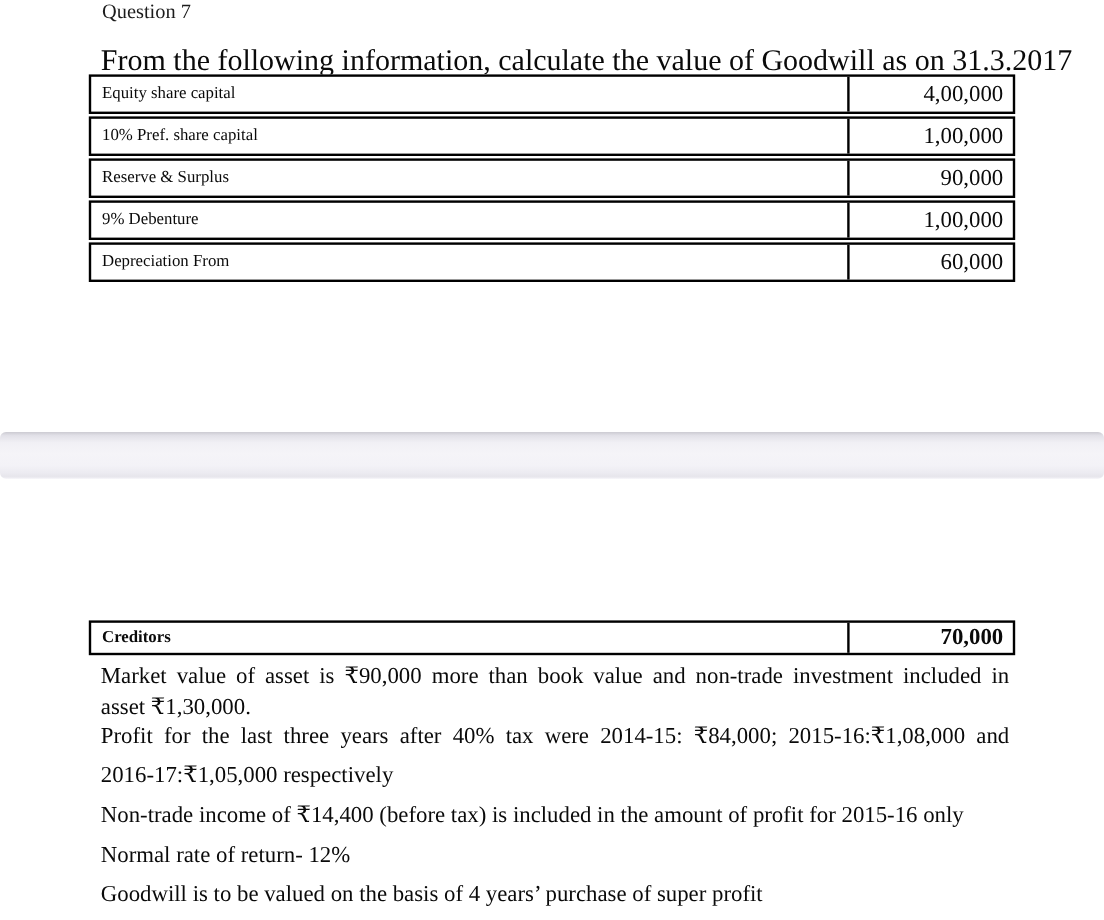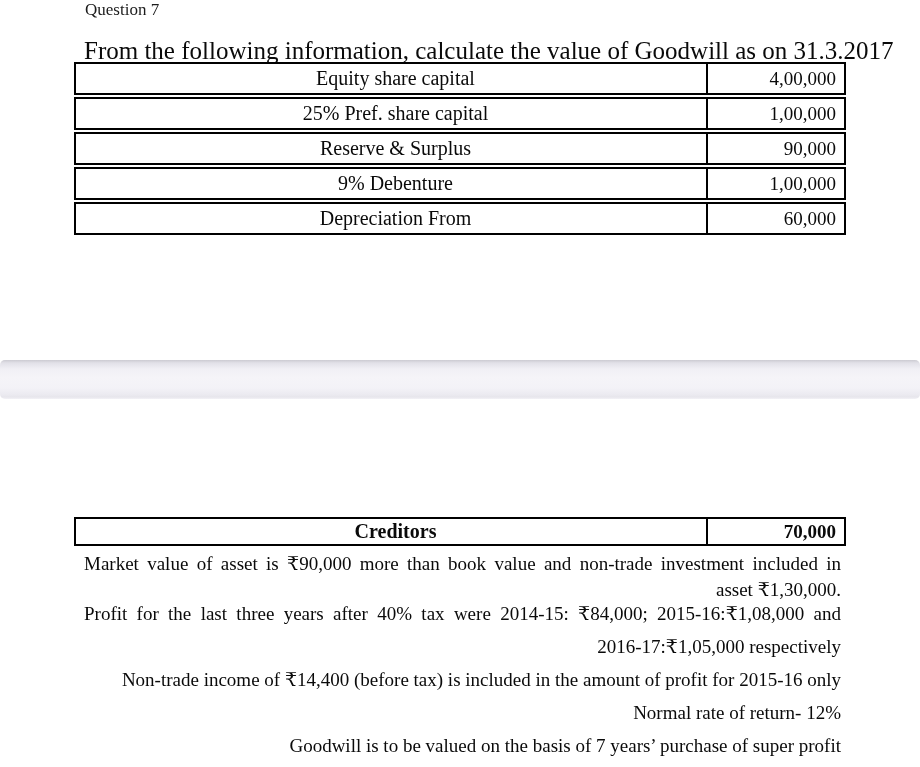--- a/index.html
+++ b/index.html
@@ -42,25 +42,24 @@
     align-items: center;
     border: 2px solid #000;
     height: 29px;
     margin-bottom: 2px;
     background: #fff;
     box-sizing: content-box;
   }
   .t2 .t-row { height: 25px; margin-bottom: 0; font-weight: bold; }
   .t-label {
     flex: 1;
-    font-size: 20px;
+    font-size: 14px;
     padding-left: 9px;
     white-space: nowrap;
     overflow: hidden;
-    text-align: center;
   }
   .t-value {
     width: 138px;
     box-sizing: border-box;
     border-left: 2px solid #000;
     align-self: stretch;
     display: flex;
     align-items: center;
     justify-content: flex-end;
     font-size: 19px;
@@ -86,21 +85,20 @@
 
   
   .notes {
     left: 84px; top: 551px;
     width: 757px;
   }
   .line {
     font-size: 19px;
     line-height: 33px;
     white-space: normal;
-    text-align: right;
   }
   .note-tight .line { line-height: 26px; }
   .note-2 { margin-top: -6px; }
   .just {
     text-align: justify;
     text-align-last: justify;
   }
 </style>
 </head>
 <body>
@@ -108,21 +106,21 @@
 <div class="abs q-label">Question 7</div>
 
 <div class="abs intro">From the following information, calculate the value of Goodwill as on 31.3.2017</div>
 
 <div class="abs fin-table t1">
   <div class="t-row">
     <div class="t-label">Equity share capital</div>
     <div class="t-value">4,00,000</div>
   </div>
   <div class="t-row">
-    <div class="t-label">25% Pref. share capital</div>
+    <div class="t-label">10% Pref. share capital</div>
     <div class="t-value">1,00,000</div>
   </div>
   <div class="t-row">
     <div class="t-label">Reserve &amp; Surplus</div>
     <div class="t-value">90,000</div>
   </div>
   <div class="t-row">
     <div class="t-label">9% Debenture</div>
     <div class="t-value">1,00,000</div>
   </div>
@@ -150,15 +148,15 @@
     <div class="line just">Profit for the last three years after 40% tax were 2014-15: ₹84,000; 2015-16:₹1,08,000 and</div>
     <div class="line">2016-17:₹1,05,000 respectively</div>
   </div>
   <div class="note note-3">
     <div class="line">Non-trade income of ₹14,400 (before tax) is included in the amount of profit for 2015-16 only</div>
   </div>
   <div class="note note-4">
     <div class="line">Normal rate of return- 12%</div>
   </div>
   <div class="note note-5">
-    <div class="line">Goodwill is to be valued on the basis of 7 years’ purchase of super profit</div>
+    <div class="line">Goodwill is to be valued on the basis of 4 years’ purchase of super profit</div>
   </div>
 </div>
 
 </body></html>

